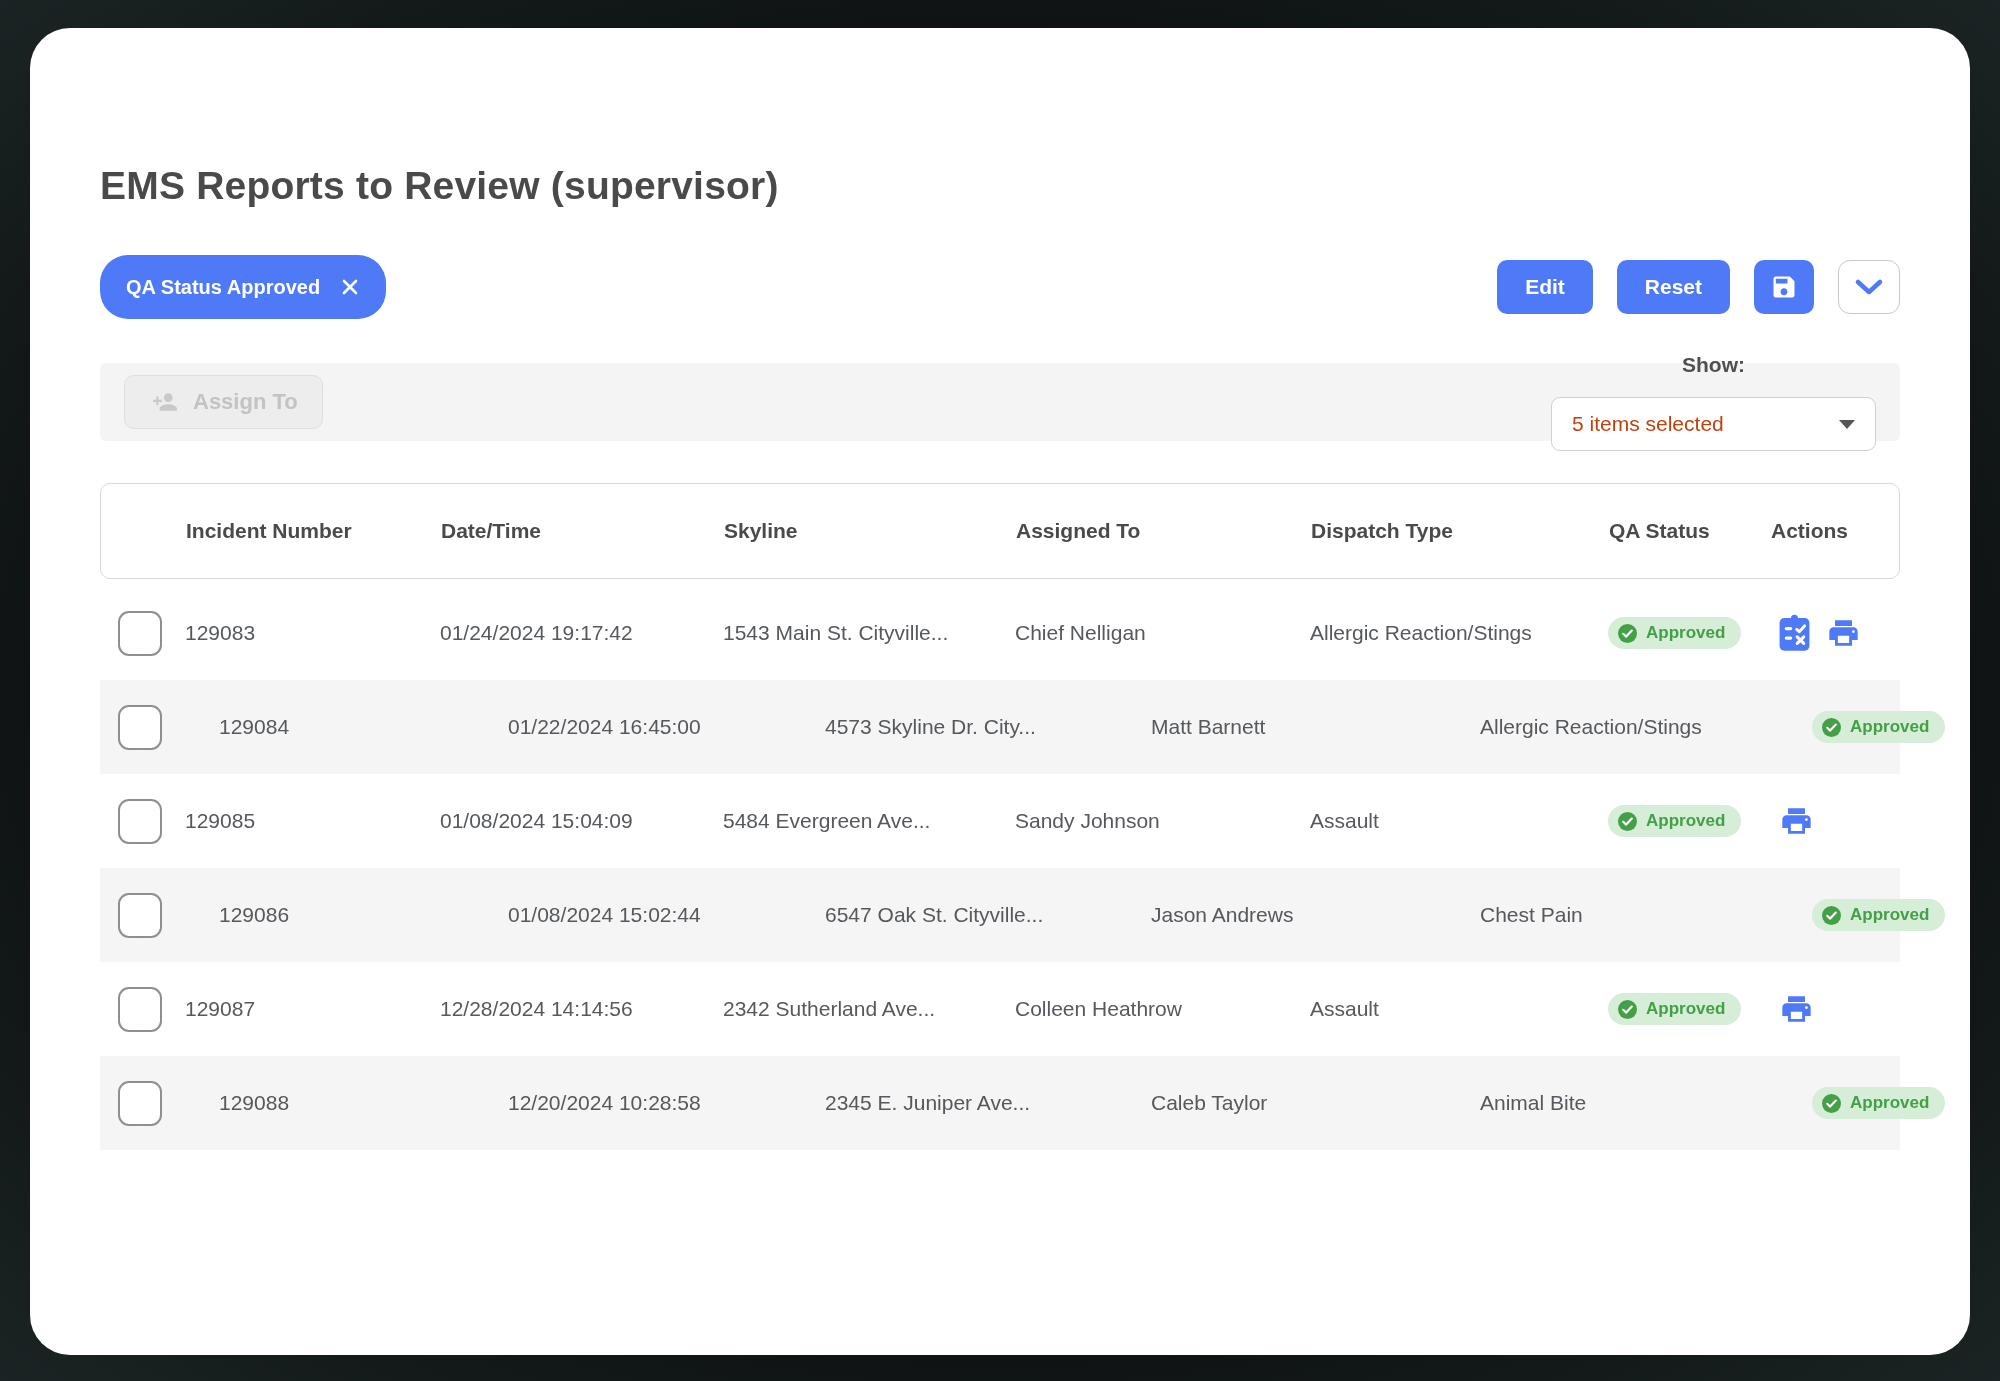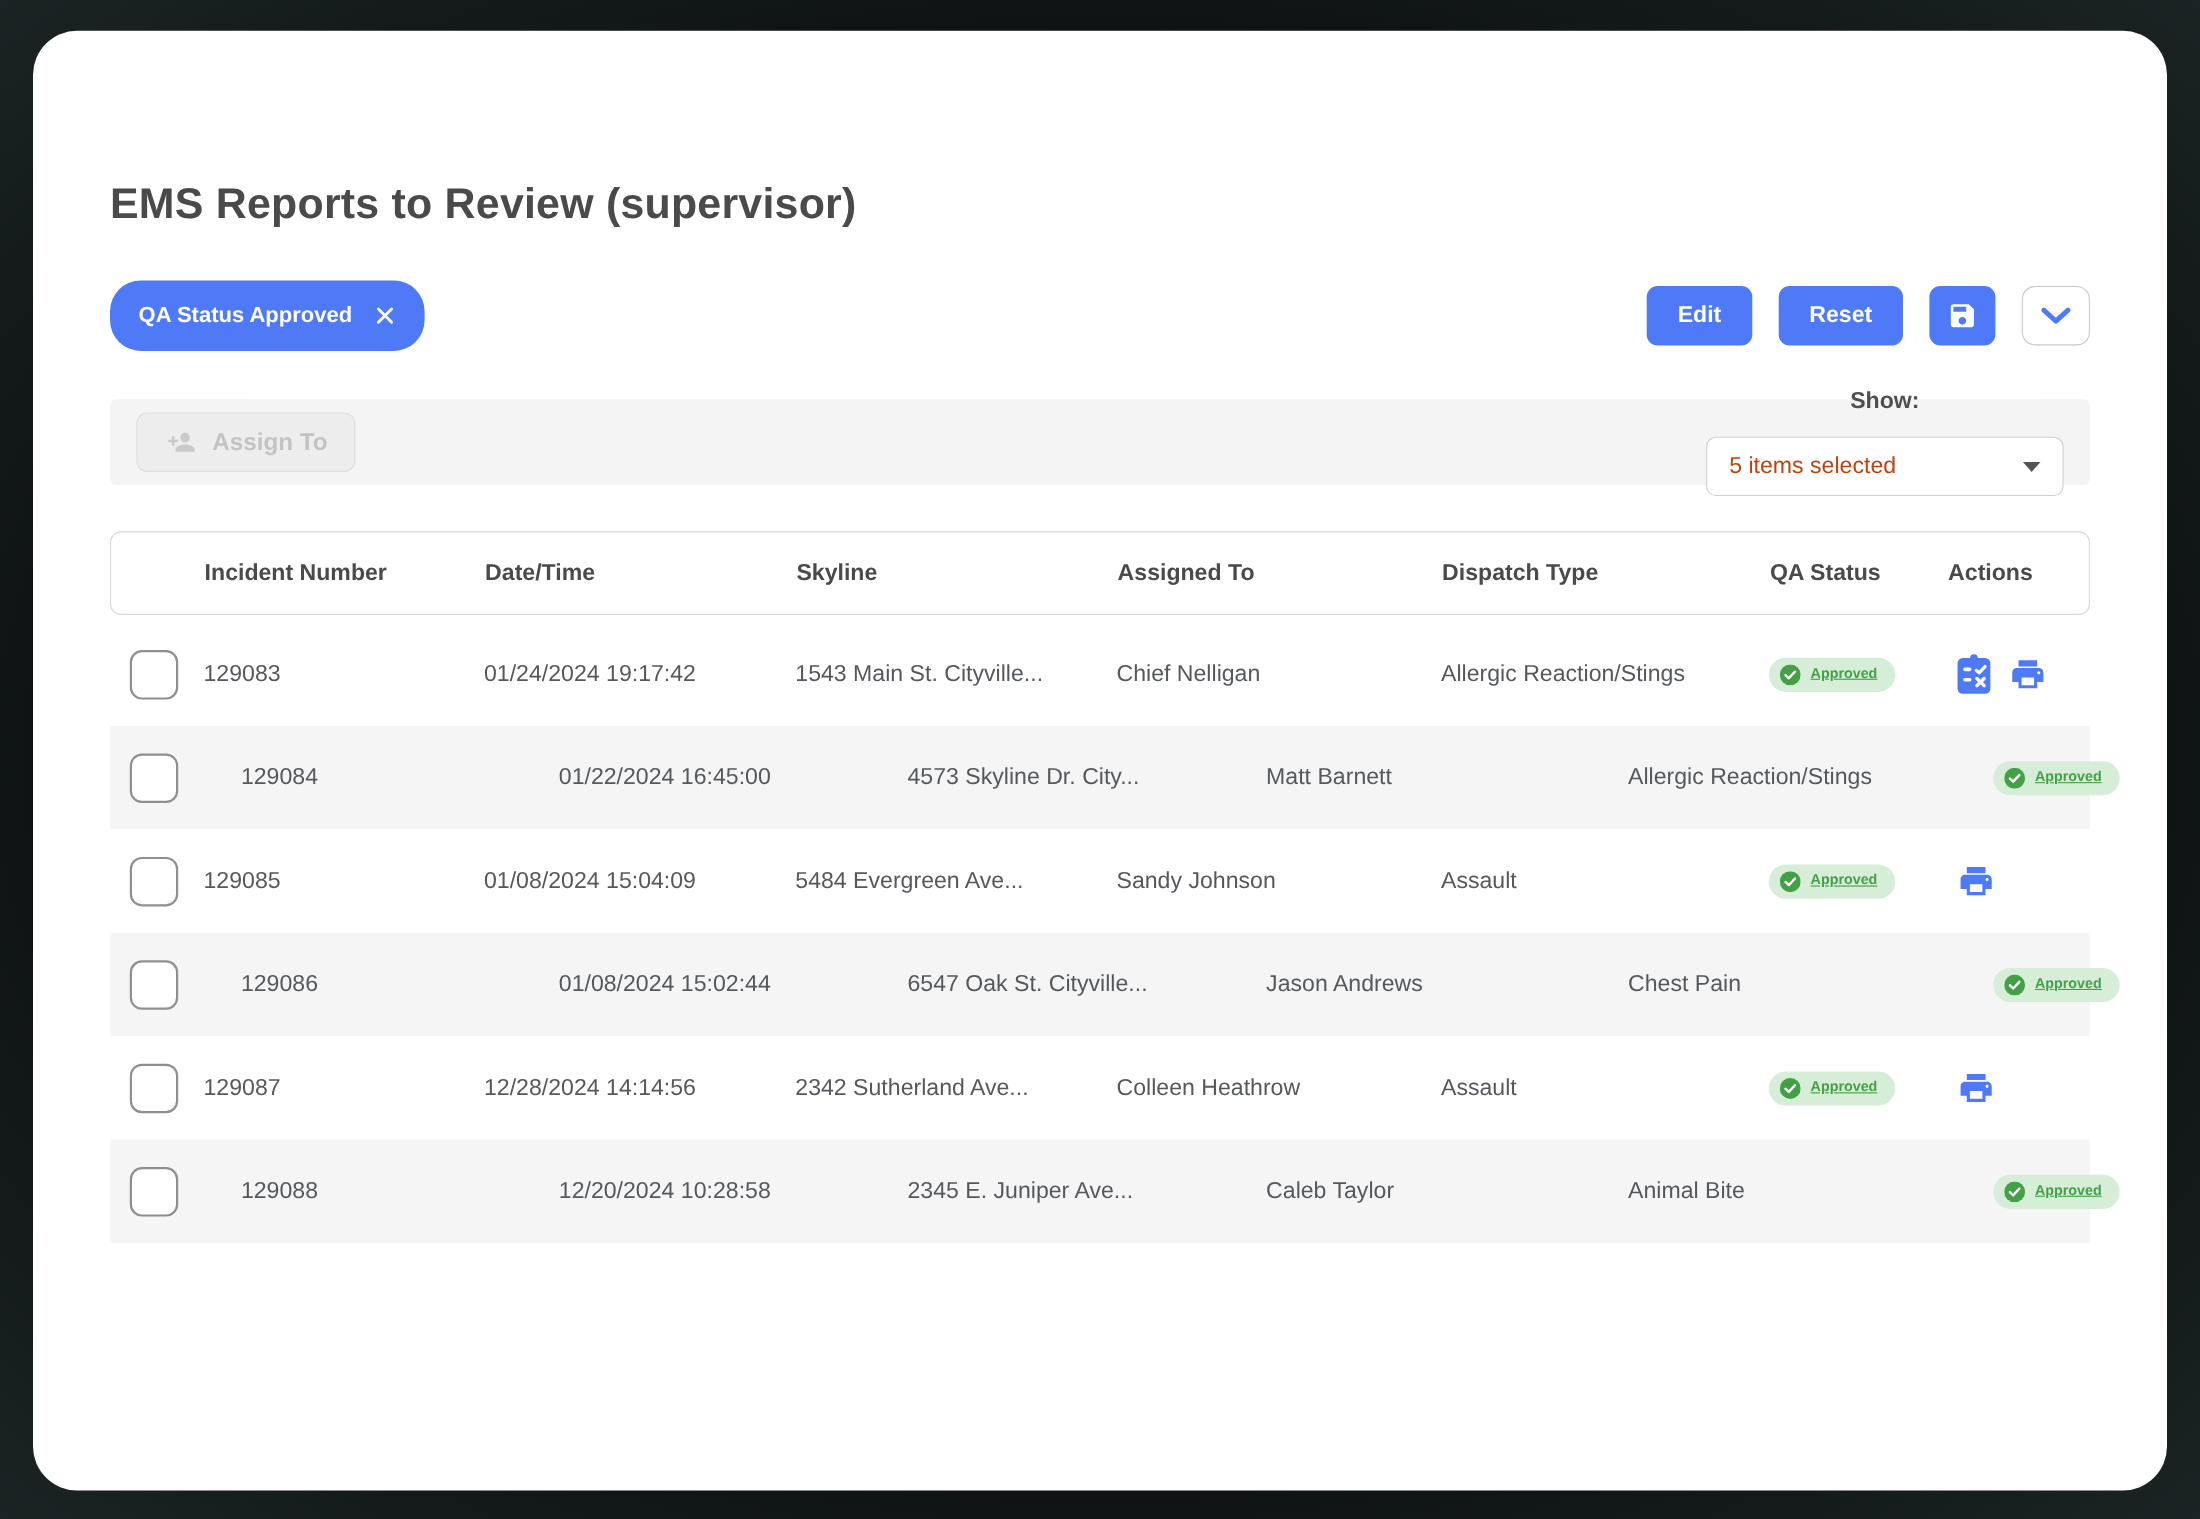--- a/index.html
+++ b/index.html
@@ -76,39 +76,39 @@
     width:0; height:0; border-left:8px solid transparent;
     border-right:8px solid transparent; border-top:9px solid #555;
   }
   
   .grid {
     display:grid;
     grid-template-columns:85px 255px 283px 292px 295px 298px 162px 1fr;
     align-items:center;
   }
   .thead {
-    margin-top:42px; height:76px;
+    margin-top:42px; height:96px;
     border:1.5px solid #d9d9d9; border-radius:10px;
     font-size:21px; font-weight:700; color:#4a4a4a;
     background:#fff;
   }
   .tbody { margin-top:7px; }
   .trow { height:94px; font-size:21px; color:#55585c; background:#fff; }
   .trow.striped { background:#f5f5f5;gap:34px; }
   .cell { padding-right:10px; }
   .checkbox {
     display:block; width:44px; height:45px; margin-left:18px;
     background:#fff; border:2px solid #8f8f8f; border-radius:11px;
     cursor:pointer;
   }
   .badge {
-    display:inline-flex; gap:9px;
+    display:inline-flex; align-items:center; gap:9px;
     background:var(--badge-bg,#d6edd7); color:var(--badge-green,#43a047);
     border-radius:999px; padding:6px 16px 6px 10px;
-    font-size:13px; font-weight:700;text-decoration:underline;
+    font-size:17px; font-weight:700;
   }
   .badge svg { display:block; }
   .actions-cell { display:flex; align-items:center; gap:14px; padding-left:8px; }
   .action-icon { cursor:pointer; display:block; }
 </style>
 </head>
 <body>
 
 <div class="frame">
   <div class="card">

